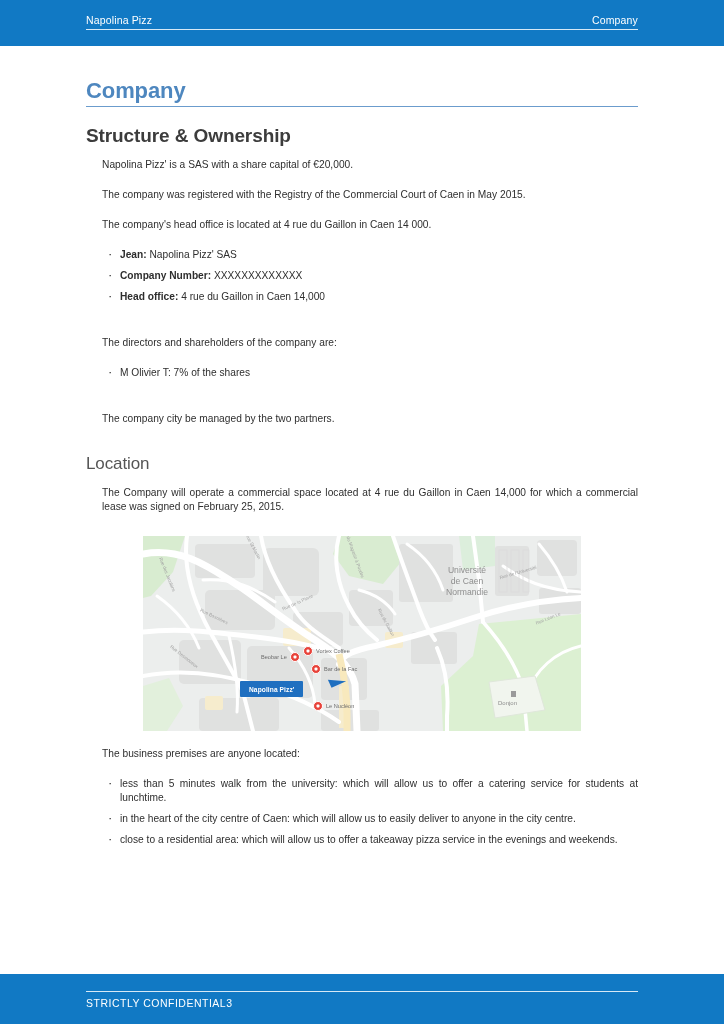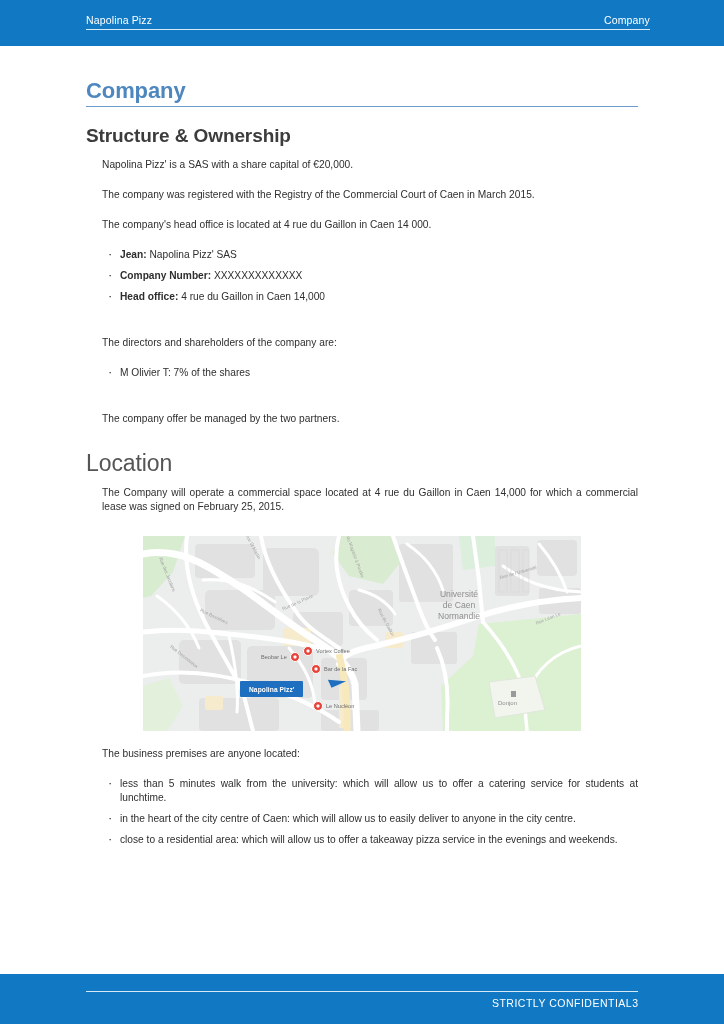--- a/index.html
+++ b/index.html
@@ -21,21 +21,21 @@
   .page-header {
     position: absolute;
     top: 0; left: 0;
     width: 724px;
     height: 46px;
     background: #1179c4;
   }
   .header-inner {
     position: absolute;
     left: 86px;
-    right: 74px;
+    right: 86px;
     top: 14px;
     display: flex;
     justify-content: space-between;
     align-items: flex-end;
     border-bottom: 1.3px solid #d7e9f6;
     padding-bottom: 3px;
   }
   .header-left, .header-right {
     color: #ffffff;
     font-size: 10.5px;
@@ -70,21 +70,21 @@
   h2.section-heading {
     font-size: 19px;
     font-weight: bold;
     color: #3c3c3c;
     margin: 0 0 13px 0;
     line-height: 19px;
     letter-spacing: -0.1px;
   }
   h2.section-heading.loose {
     font-weight: normal;
-    font-size: 23px;
+    font-size: 17px;
     color: #555555;
   }
 
   p.body-text {
     font-size: 10.2px;
     line-height: 14px;
     color: #2e2e2e;
     margin: 0 0 16px 16px;
     text-align: justify;
     letter-spacing: 0.02px;
@@ -209,21 +209,21 @@
     width: 724px;
     height: 50px;
     background: #1179c4;
   }
   .footer-inner {
     position: absolute;
     left: 86px;
     right: 86px;
     top: 17px;
     display: flex;
-    justify-content: flex-end;
+    justify-content: flex-start;
     align-items: flex-start;
     border-top: 1.3px solid #d7e9f6;
     padding-top: 5px;
   }
   .footer-left {
     color: #ffffff;
     font-size: 10.5px;
     letter-spacing: 0.5px;
     line-height: 13px;
   }
@@ -245,41 +245,41 @@
 
 <div class="content">
 
   <h1 class="doc-title">Company</h1>
   <div class="title-rule"></div>
 
   <h2 class="section-heading">Structure &amp; Ownership</h2>
 
   <p class="body-text">Napolina Pizz' is a SAS with a share capital of €20,000.</p>
 
-  <p class="body-text">The company was registered with the Registry of the Commercial Court of Caen in March 2015.</p>
+  <p class="body-text">The company was registered with the Registry of the Commercial Court of Caen in May 2015.</p>
 
   <p class="body-text">The company's head office is located at 4 rue du Gaillon in Caen 14 000.</p>
 
   <ul class="bullets">
     <li><b>Jean:</b><span> Napolina Pizz' SAS</span></li>
     <li><b>Company Number:</b><span> XXXXXXXXXXXXX</span></li>
     <li><b>Head office:</b><span> 4 rue du Gaillon in Caen 14,000</span></li>
   </ul>
 
   <div class="spacer-sm"></div>
 
   <p class="body-text">The directors and shareholders of the company are:</p>
 
   <ul class="bullets">
     <li>M Olivier T: 7% of the shares</li>
   </ul>
 
   <div class="spacer-sm"></div>
 
-  <p class="body-text">The company offer be managed by the two partners.</p>
+  <p class="body-text">The company city be managed by the two partners.</p>
 
   <div style="height:12px"></div>
 
   <h2 class="section-heading loose">Location</h2>
 
   <p class="body-text">The Company will operate a commercial space located at 4 rue du Gaillon in Caen 14,000 for which a commercial lease was signed on February 25, 2015.</p>
 
   <div class="map-wrap">
     <div class="map-canvas">
       <svg width="438" height="195" viewBox="0 0 438 195" xmlns="http://www.w3.org/2000/svg">
@@ -344,21 +344,21 @@
         <g stroke="#dadbda" stroke-width="0.7" fill="none">
           <rect x="356" y="14" width="8" height="42"></rect>
           <rect x="368" y="14" width="8" height="42"></rect>
           <rect x="380" y="14" width="6" height="42"></rect>
         </g>
 
         <path d="M346,146 L392,140 L402,174 L352,182 Z" fill="#f1f5ee" stroke="#dfe7da" stroke-width="1"></path>
       </svg>
     </div>
 
-    <div class="map-label uni" style="left:272px; top:29px; width:88px;margin-top:24px;">
+    <div class="map-label uni" style="left:280px; top:29px; width:88px;">
       <div>Université</div>
       <div>de Caen</div>
       <div>Normandie</div>
     </div>
 
     <div class="map-label street" style="left:6px; top:36px; transform:rotate(68deg);">Rue des Jacobins</div>
     <div class="map-label street" style="left:56px; top:78px; transform:rotate(26deg);">Rue Bosnières</div>
     <div class="map-label street" style="left:96px; top:8px; transform:rotate(62deg);">Rue St Martin</div>
     <div class="map-label street" style="left:184px; top:14px; transform:rotate(70deg);">Rue du Magasin à Poudre</div>
     <div class="map-label street" style="left:228px; top:84px; transform:rotate(62deg);">Rue du Gaillon</div>

